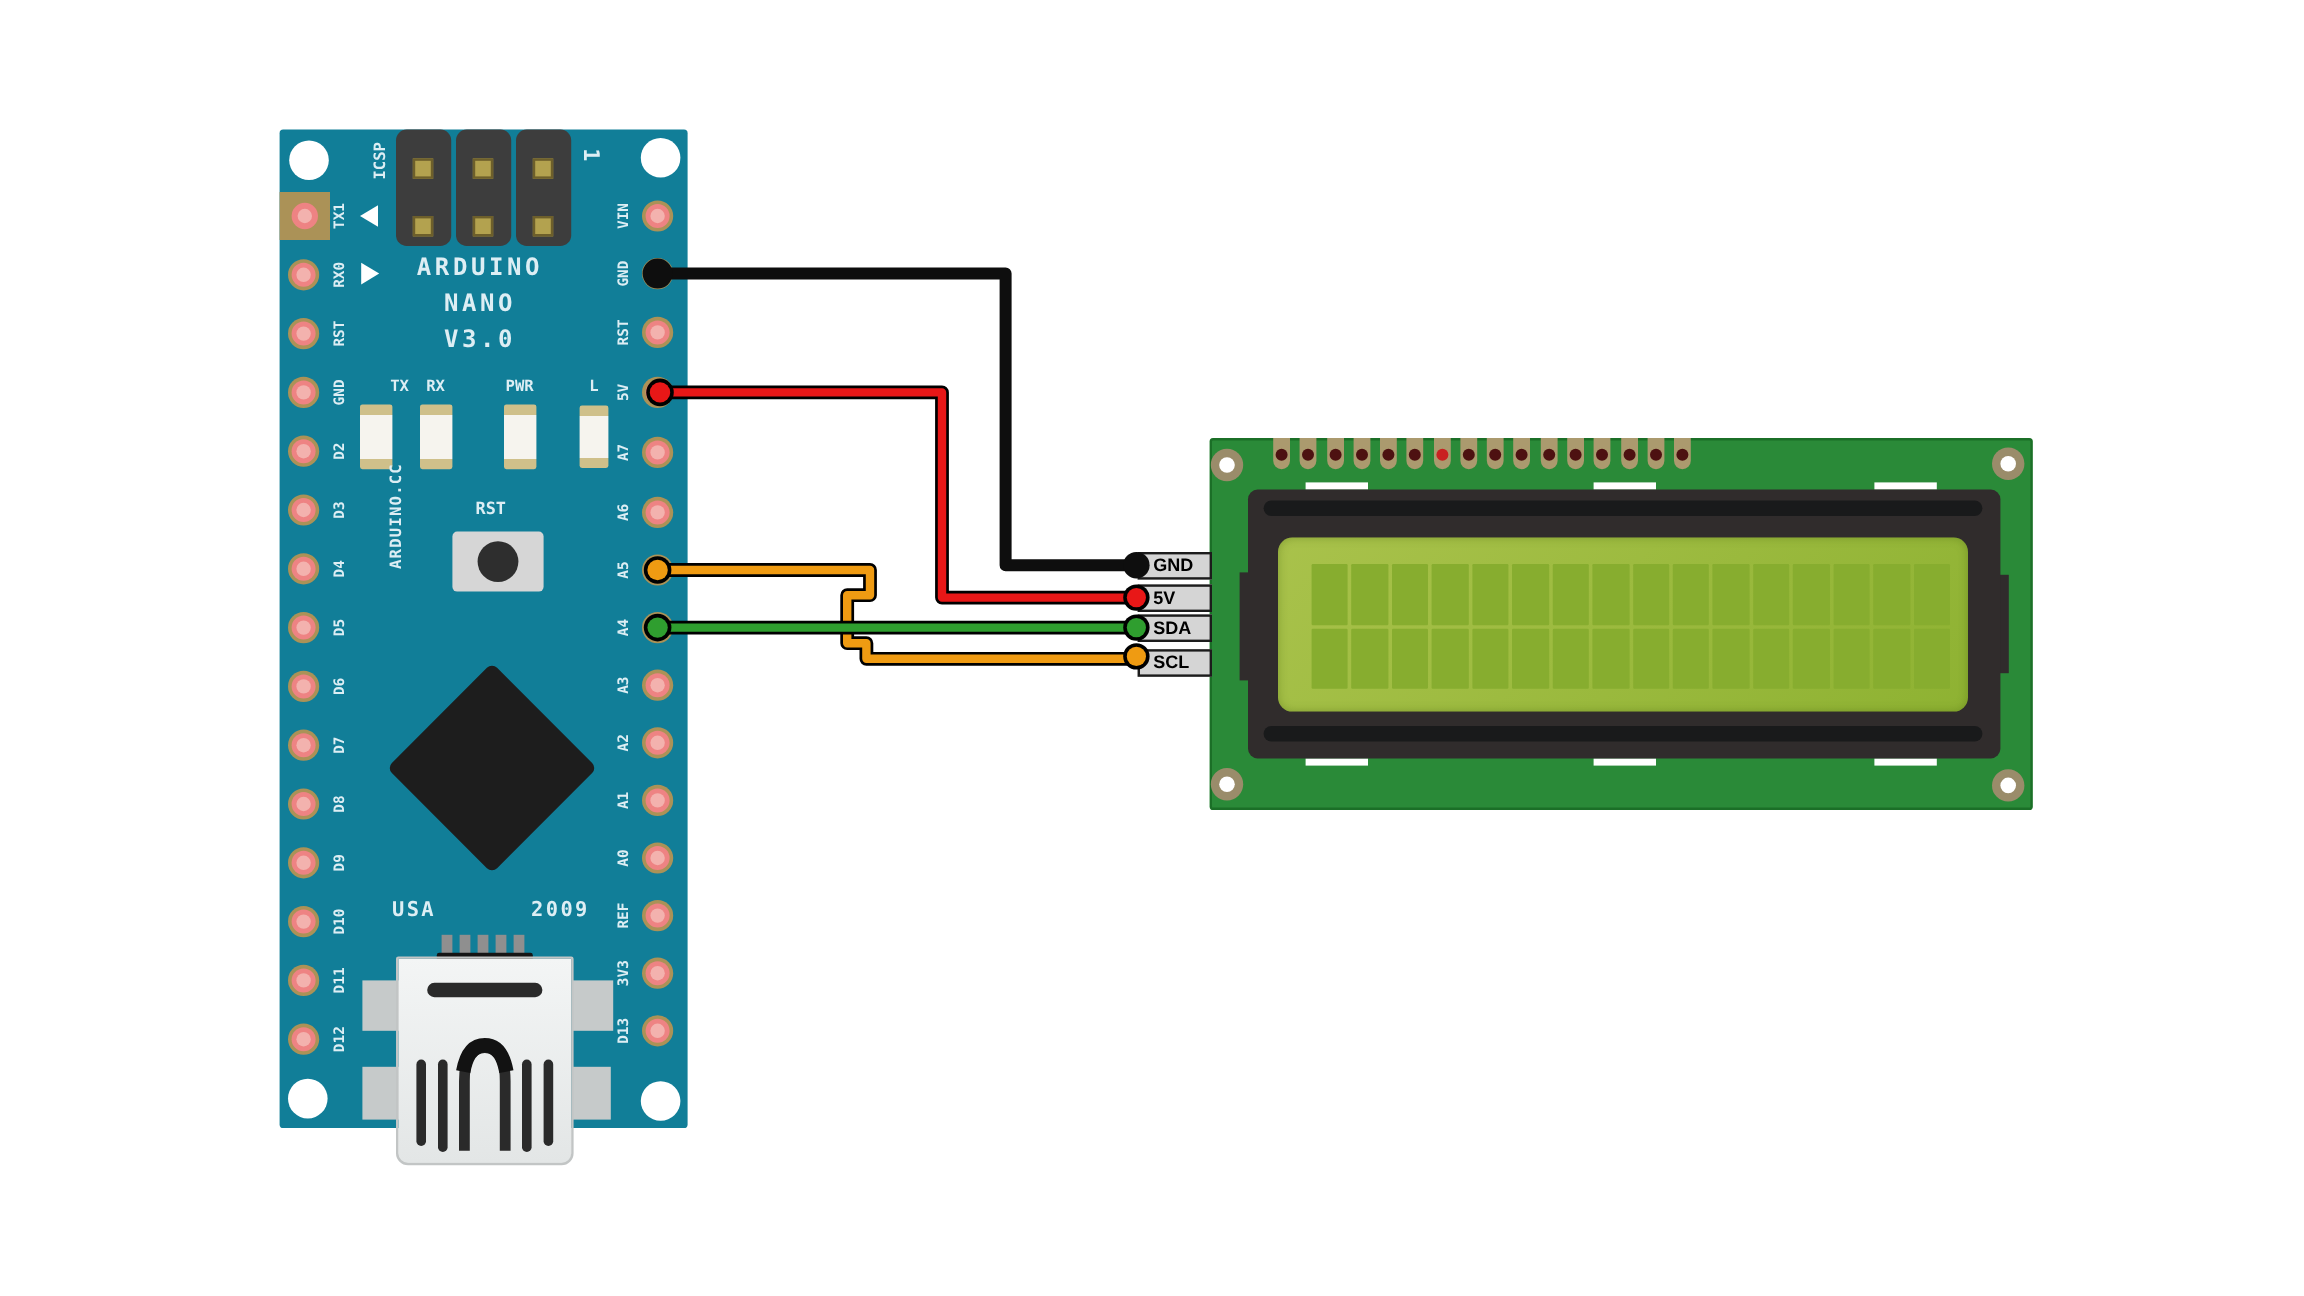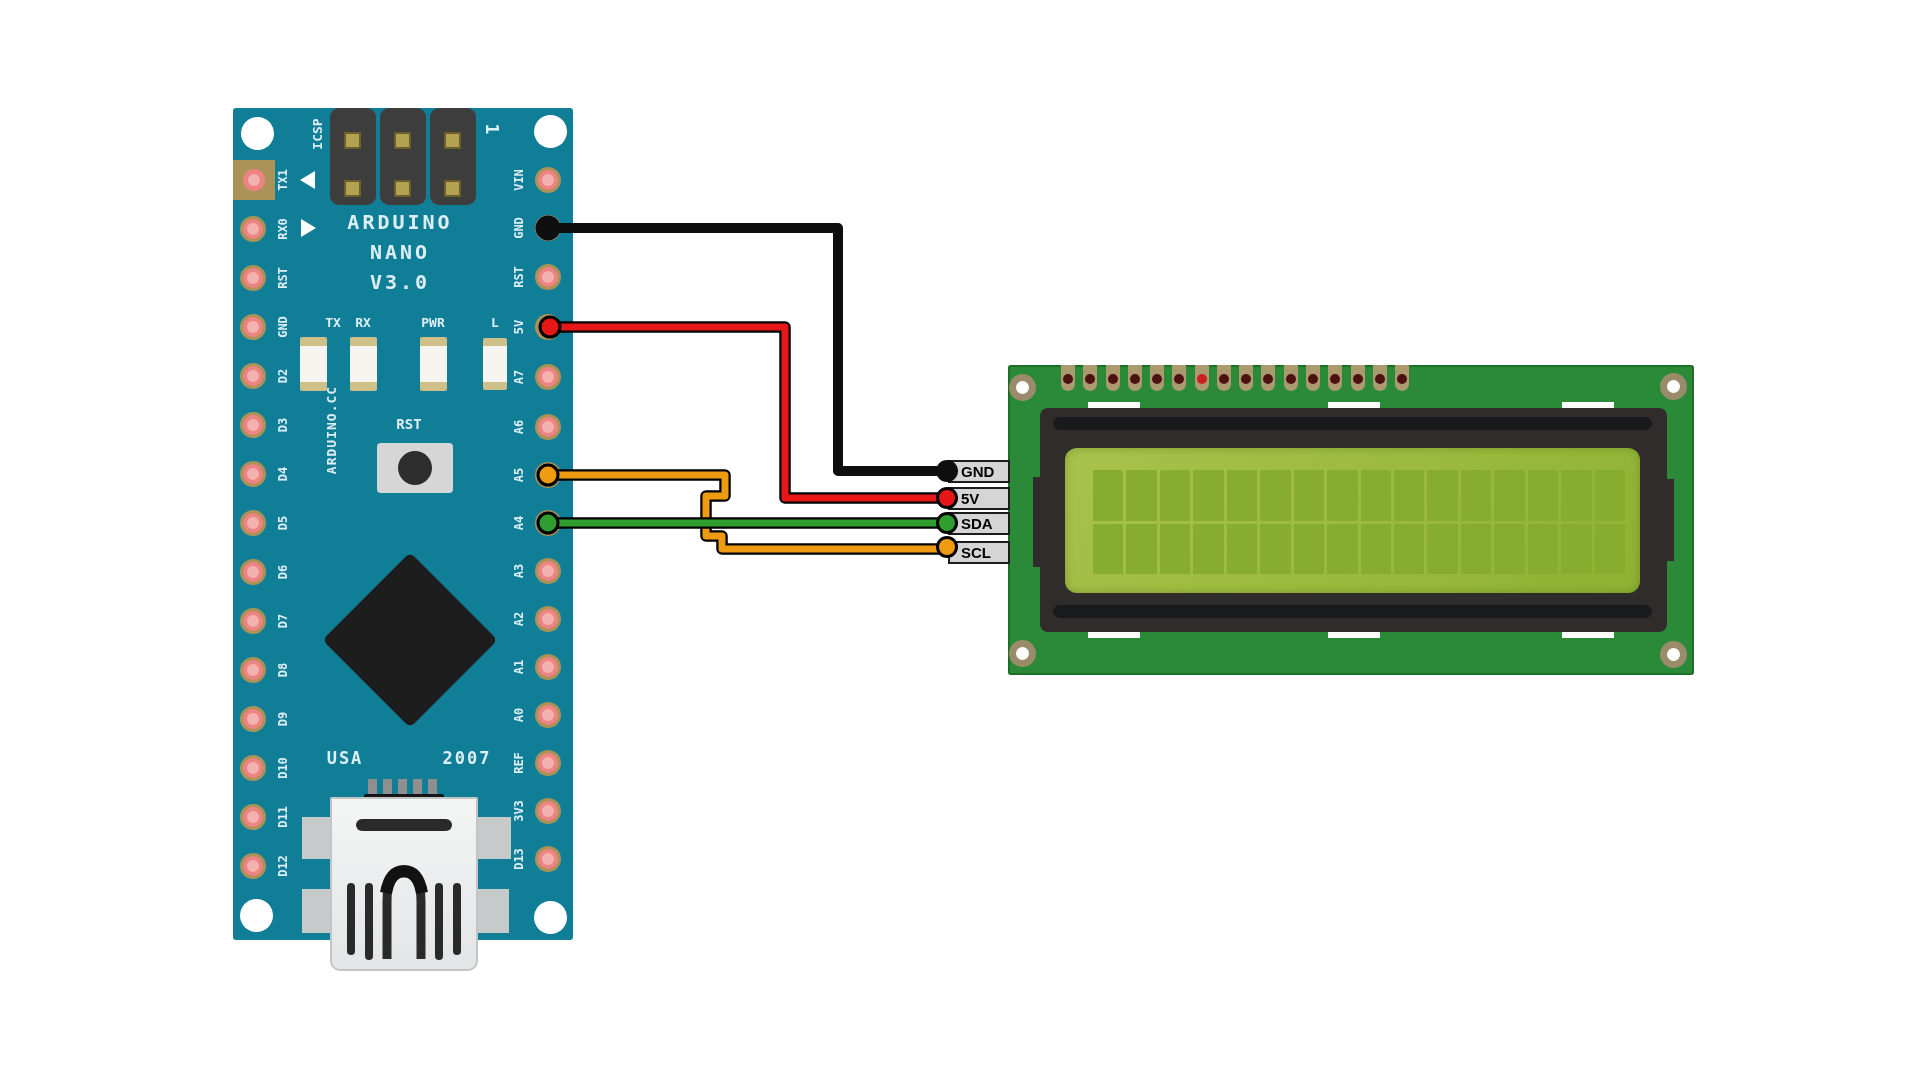--- a/index.html
+++ b/index.html
@@ -100,21 +100,21 @@
   <div class="silk rot-ccw" style="left:331px;top:430px;font-size:13px;letter-spacing:1px;">ARDUINO.CC</div>
 
   <div class="silk ctr" style="left:409px;top:424px;font-size:14px;">RST</div>
   <div id="rst-btn">
       <div class="cap"></div>
     </div>
 
   <div id="chip-diamond"></div>
 
   <div class="silk ctr" style="left:345px;top:758px;font-size:17px;letter-spacing:2px;">USA</div>
-  <div class="silk ctr" style="left:467px;top:758px;font-size:17px;letter-spacing:2px;">2007</div>
+  <div class="silk ctr" style="left:467px;top:758px;font-size:17px;letter-spacing:2px;">2009</div>
 
   <div class="usb-pad" style="left:302px;top:817px;width:34px;height:42px;"></div>
   <div class="usb-pad" style="left:302px;top:889px;width:32px;height:44px;"></div>
   <div class="usb-pad" style="left:477px;top:817px;width:34px;height:42px;"></div>
   <div class="usb-pad" style="left:477px;top:889px;width:32px;height:44px;"></div>
   <div class="usb-tooth" style="left:368px;"></div>
   <div class="usb-tooth" style="left:383px;"></div>
   <div class="usb-tooth" style="left:398px;"></div>
   <div class="usb-tooth" style="left:413px;"></div>
   <div class="usb-tooth" style="left:428px;"></div>

